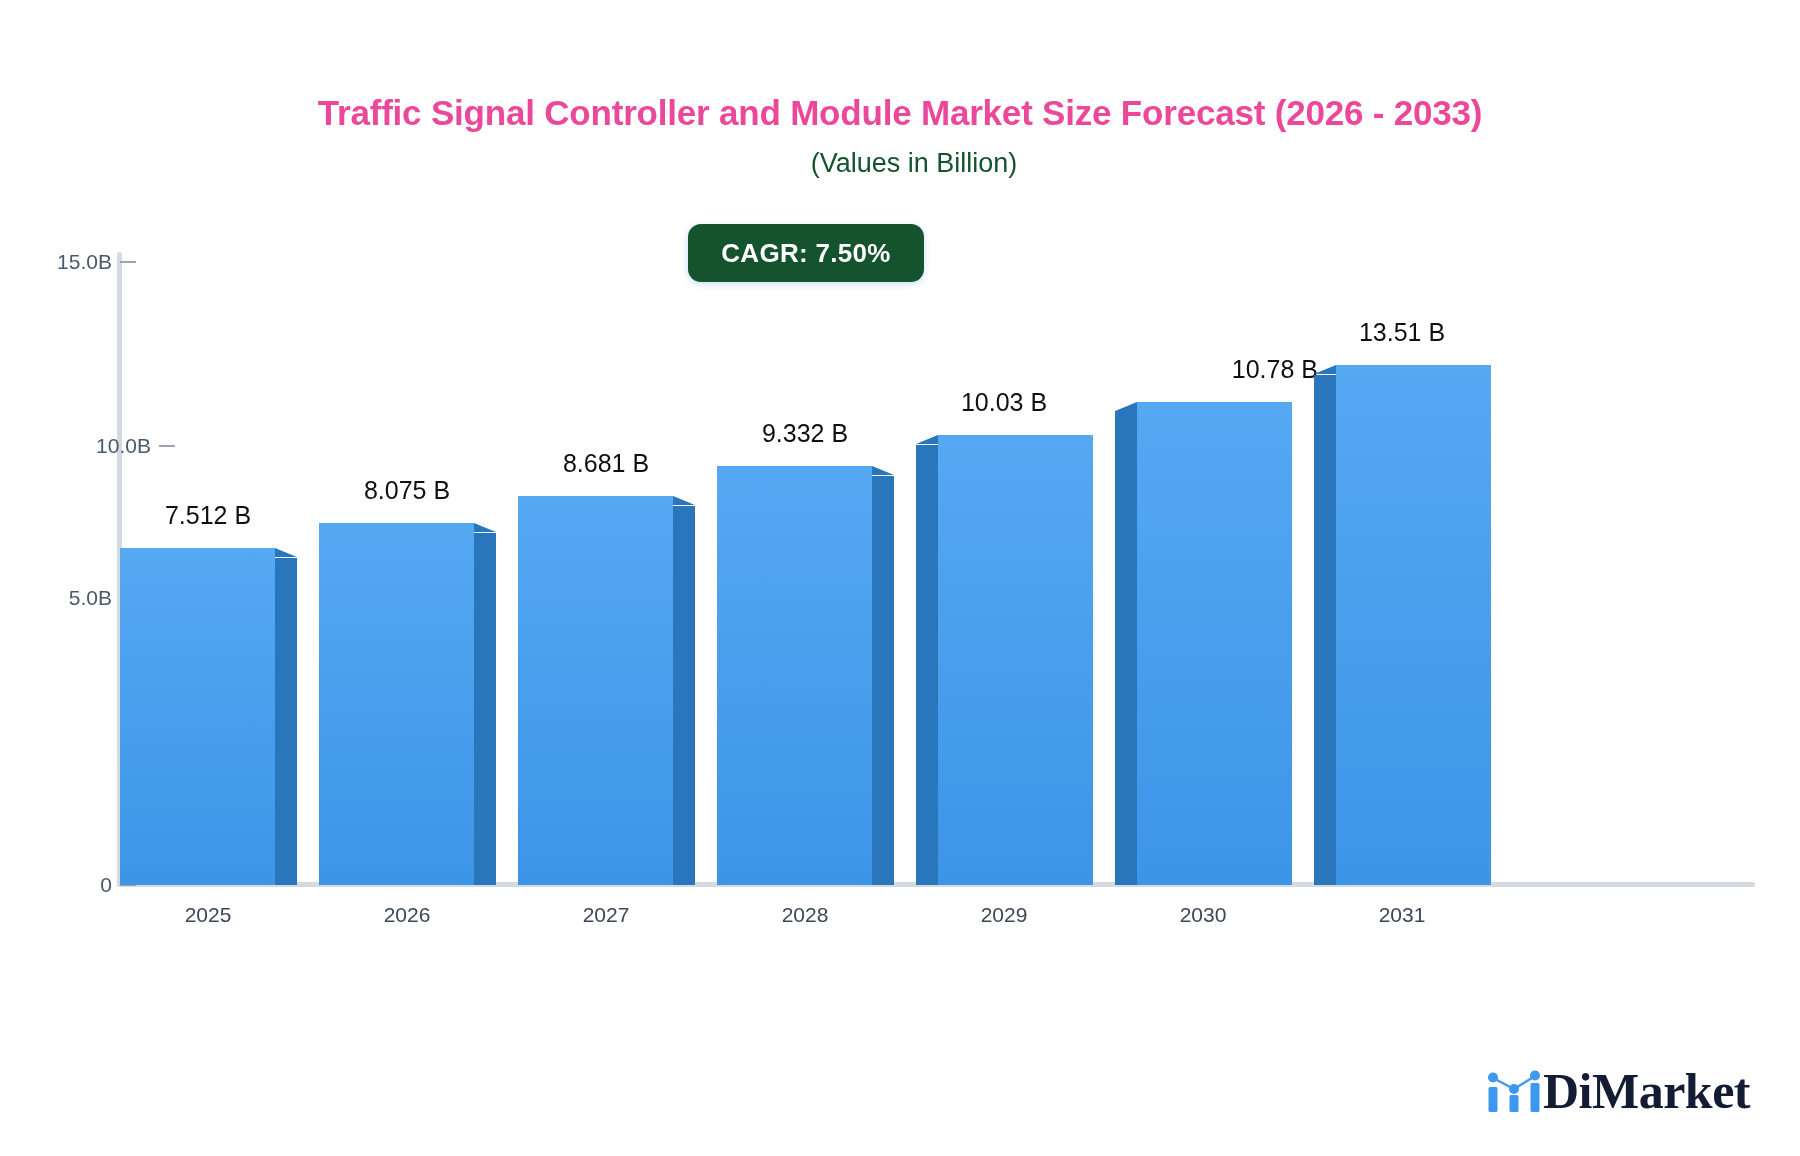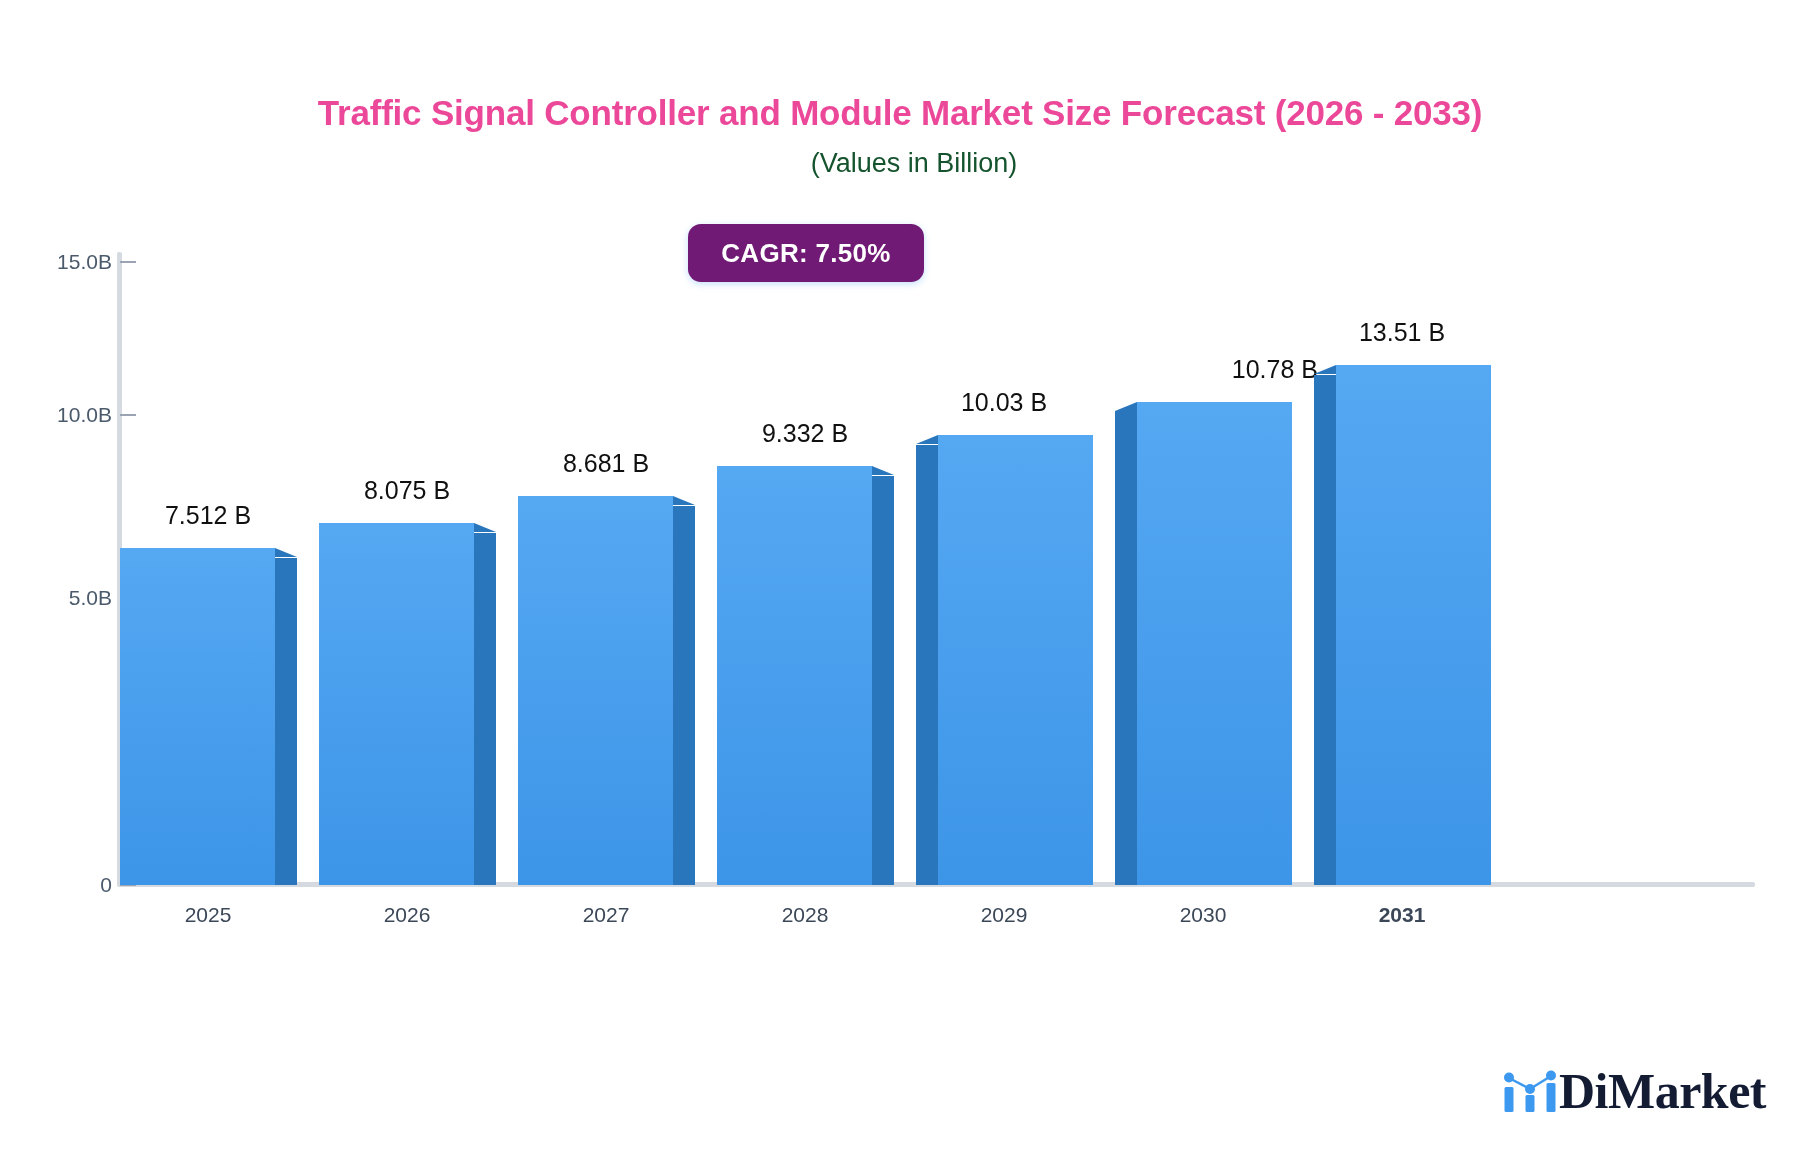--- a/index.html
+++ b/index.html
@@ -42,21 +42,21 @@
     margin-left: 28px;
   }
 
   
   #cagr-badge {
     position: absolute;
     top: 224px;
     left: 688px;
     width: 236px;
     height: 58px;
-    background: #701a75;
+    background: #14532d;
     border-radius: 13px;
     color: #ffffff;
     font-size: 26px;
     font-weight: bold;
     display: flex;
     align-items: center;
     justify-content: center;
     letter-spacing: 0.3px;
     box-shadow: 0 2px 7px rgba(60,153,239,0.30);
   }
@@ -138,21 +138,21 @@
     top: 903px;
     width: 200px;
     text-align: center;
     font-size: 21px;
     color: #3c4858;
   }
 
   
   #logo {
     position: absolute;
-    right: 34px;
+    right: 50px;
     bottom: 40px;
     display: flex;
     align-items: center;
   }
   #logo-mark { display: block; }
   #logo-text {
     font-family: "Liberation Serif", "DejaVu Serif", serif;
     font-size: 50px;
     font-weight: bold;
     color: #131c33;
@@ -170,21 +170,21 @@
 
 <div id="cagr-badge">
   <span>CAGR: 7.50%</span>
 </div>
 
 <div id="plot">
   <div id="y-axis-spine"></div>
   <div id="x-axis-baseline"></div>
   <div id="y-ticks">
       <div class="y-tick" style="top: 262px; padding-left: 37px;"><span>15.0B</span><span class="dash"></span></div>
-      <div class="y-tick" style="top: 415px;"><span>10.0B</span><span class="dash"></span></div>
+      <div class="y-tick" style="top: 446px; margin-left: 39px;"><span>10.0B</span><span class="dash"></span></div>
       <div class="y-tick" style="top: 598px;"><span>5.0B</span><span class="dash"></span></div>
       <div class="y-tick" style="top: 885px;"><span>0</span><span class="dash"></span></div>
     </div>
   <div id="bars">
       <div class="bar-side" style="position: absolute; left: 274.5px; top: 557.987px; height: 327.013px; width: 22px;"></div>
       <div style="position: absolute; width: 0px; height: 0px; top: 548.087px; left: 274.5px; border-bottom: 9.9px solid rgb(42, 118, 189); border-right: 22px solid transparent;"></div>
       <div class="bar-front" style="position: absolute; left: 119.5px; top: 548.087px; height: 336.913px; width: 155px;"></div>
       <div class="bar-label" style="left: 93px; top: 501.087px;">7.512 B</div>
       <div class="bar-side" style="position: absolute; left: 473.5px; top: 532.736px; height: 352.264px; width: 22px;"></div>
       <div style="position: absolute; width: 0px; height: 0px; top: 522.836px; left: 473.5px; border-bottom: 9.9px solid rgb(42, 118, 189); border-right: 22px solid transparent;"></div>
@@ -211,21 +211,21 @@
       <div class="bar-front" style="position: absolute; left: 1335.5px; top: 365.188px; height: 519.812px; width: 155px;"></div>
       <div class="bar-label" style="left: 1287px; top: 318.188px;">13.51 B</div>
     </div>
   <div id="x-ticks">
       <div class="x-tick-label" style="left: 108px;">2025</div>
       <div class="x-tick-label" style="left: 307px;">2026</div>
       <div class="x-tick-label" style="left: 506px;">2027</div>
       <div class="x-tick-label" style="left: 705px;">2028</div>
       <div class="x-tick-label" style="left: 904px;">2029</div>
       <div class="x-tick-label" style="left: 1103px;">2030</div>
-      <div class="x-tick-label" style="left: 1302px; font-weight: bold;">2031</div>
+      <div class="x-tick-label" style="left: 1302px;">2031</div>
     </div>
 </div>
 
 <div id="logo">
   <svg id="logo-mark" width="58" height="48" viewBox="0 0 58 48">
     <line x1="8" y1="11" x2="29" y2="22" stroke="#3c99ef" stroke-width="2.4"></line>
     <line x1="29" y1="22" x2="50" y2="9" stroke="#3c99ef" stroke-width="2.4"></line>
     <rect x="3.5" y="20" width="9" height="25" rx="1.5" fill="#3c99ef"></rect>
     <rect x="24.5" y="28" width="9" height="17" rx="1.5" fill="#3c99ef"></rect>
     <rect x="45.5" y="16" width="9" height="29" rx="1.5" fill="#3c99ef"></rect>

